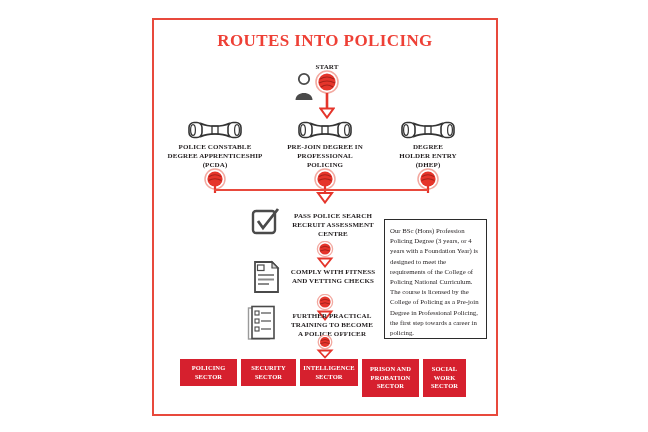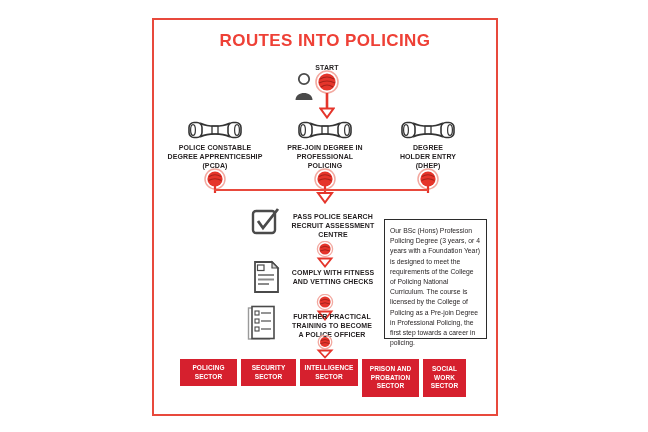--- a/index.html
+++ b/index.html
@@ -1,18 +1,18 @@
 <!DOCTYPE html>
 <html><head>
 <meta charset="utf-8">
 <style>
   html,body{margin:0;padding:0;background:#ffffff;}
   .canvas{
     position:relative;width:584px;height:432px;background:#ffffff;overflow:hidden;
-    font-family:Liberation Sans, sans-serif;color:#231f20;
+    font-family:Liberation Serif, serif;color:#231f20;
   }
   .frame{
     position:absolute;left:152px;top:18px;width:342px;height:394px;
     border:2px solid #e8493c;background:#ffffff;
   }
   .abs{position:absolute;}
   .title{
     left:152px;top:31px;width:346px;text-align:center;
     font-size:17px;font-weight:bold;letter-spacing:0.4px;color:#ee4036;
   }

